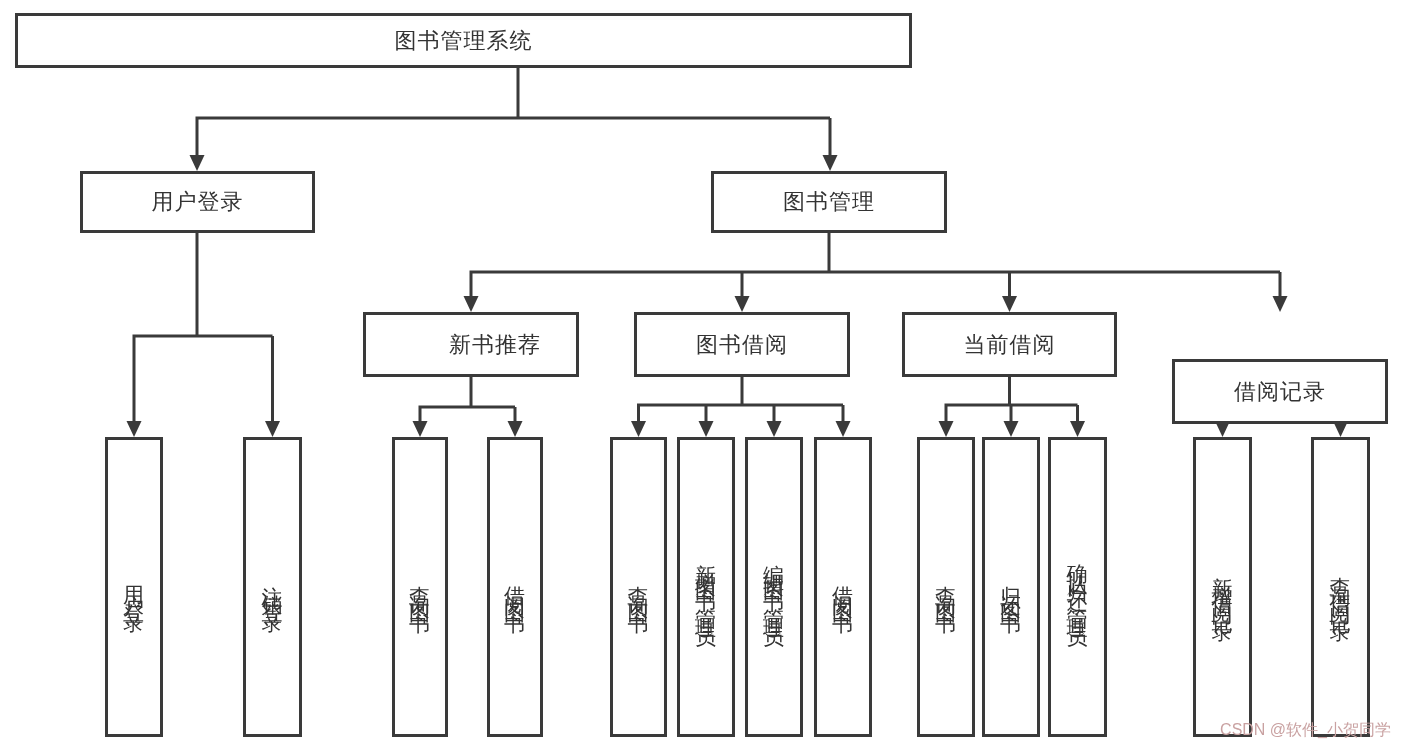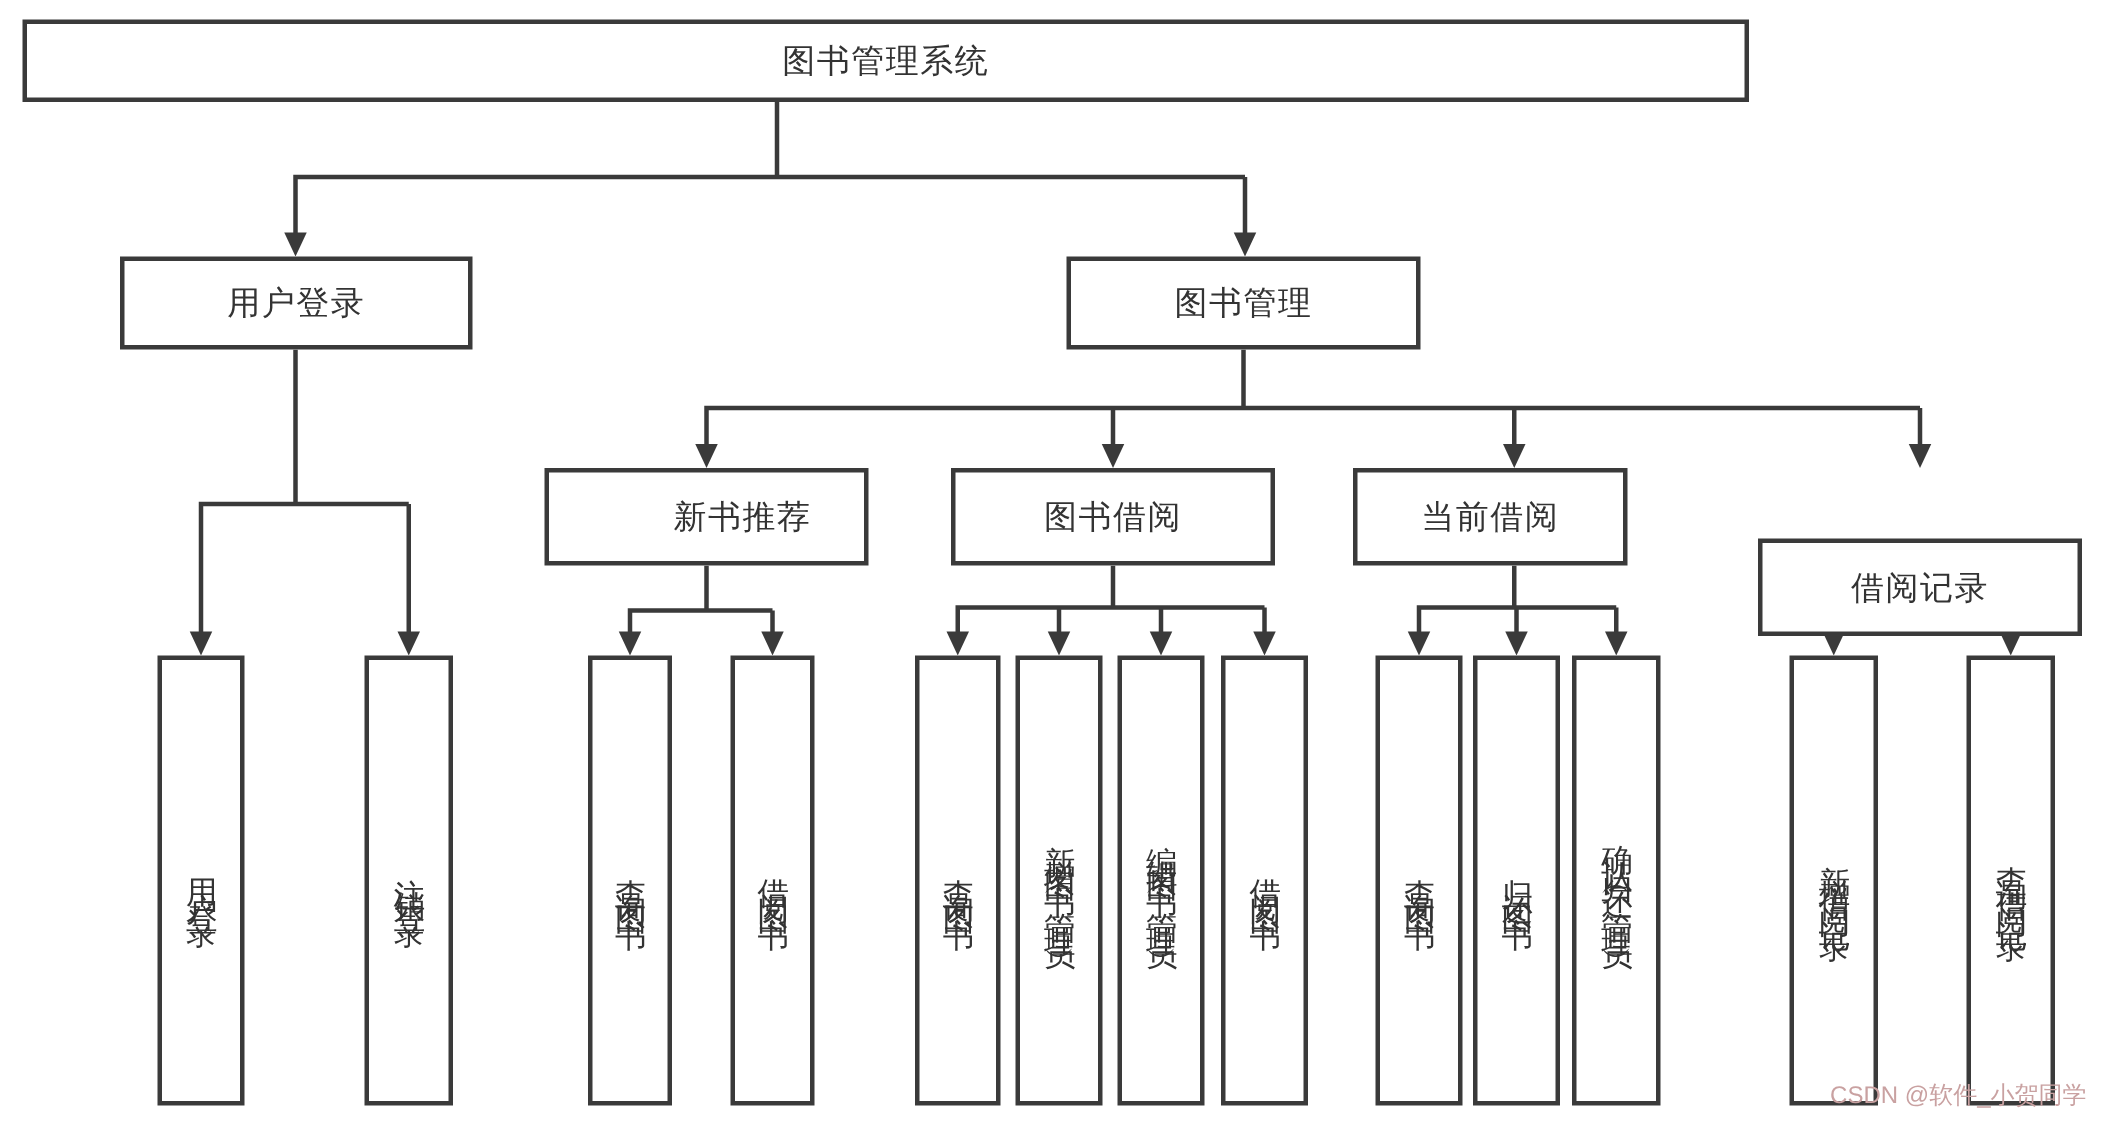--- a/index.html
+++ b/index.html
@@ -92,38 +92,38 @@
       <polygon fill="#3a3a3a" stroke="none" points="1070,421 1085,421 1077.5,437"></polygon>
     </g>
 
     <g>
       <path d="M1280,377 V405 M1221,405 H1340.5 M1222.5,405 V424 M1340.5,405 V424"></path>
       <polygon fill="#3a3a3a" stroke="none" points="1215,421 1230,421 1222.5,437"></polygon>
       <polygon fill="#3a3a3a" stroke="none" points="1333,421 1348,421 1340.5,437"></polygon>
     </g>
   </svg>
 
-  <div class="box" style="left:15px;top:13px;width:1151px;height:55px;">
+  <div class="box" style="left:15px;top:13px;width:897px;height:55px;">
     <span class="hlabel">图书管理系统</span>
   </div>
 
   <div class="box" style="left:80px;top:171px;width:235px;height:62px;">
     <span class="hlabel">用户登录</span>
   </div>
   <div class="box" style="left:711px;top:171px;width:236px;height:62px;justify-content:center;">
     <span class="hlabel">图书管理</span>
   </div>
 
   <div class="box" style="left:363px;top:312px;width:216px;height:65px;padding-left:48px;">
     <span class="hlabel">新书推荐</span>
   </div>
   <div class="box" style="left:634px;top:312px;width:216px;height:65px;">
     <span class="hlabel">图书借阅</span>
   </div>
-  <div class="box" style="left:902px;top:312px;width:183px;height:65px;">
+  <div class="box" style="left:902px;top:312px;width:215px;height:65px;">
     <span class="hlabel">当前借阅</span>
   </div>
   <div class="box" style="left:1172px;top:312px;width:216px;height:65px;margin-top:47px;">
     <span class="hlabel">借阅记录</span>
   </div>
 
   <div class="box" style="left:105px;top:437px;width:58px;height:300px;">
     <span class="vlabel">用户登录</span>
   </div>
   <div class="box" style="left:243px;top:437px;width:59px;height:300px;">

